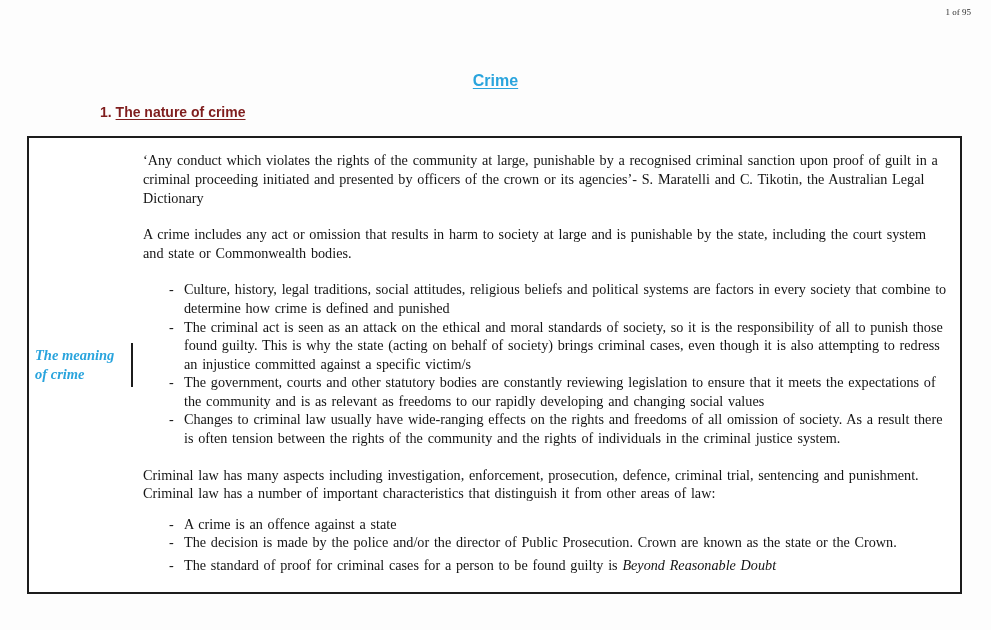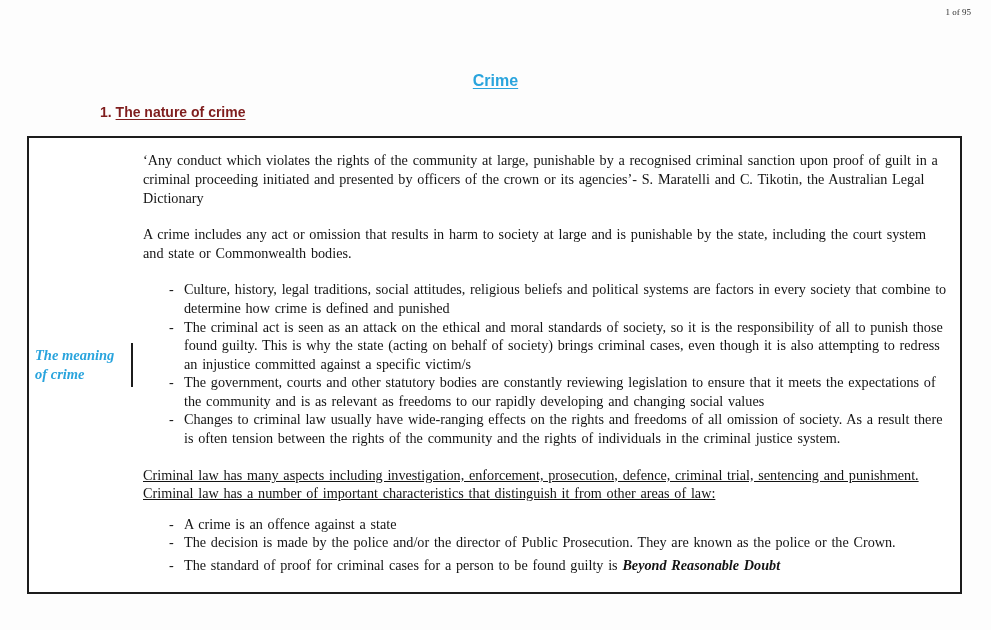--- a/index.html
+++ b/index.html
@@ -53,28 +53,28 @@
   .content-cell {
     flex: 1;
     padding: 4px 12px 8px 10px;
     box-sizing: border-box;
     font-size: 14.2px;
     line-height: 18.6px;
     word-spacing: 1.2px;
   }
   .para { margin: 0 0 18px 0; }
   .para:last-child { margin-bottom: 0; }
-  .no-gap { margin-bottom: 12px; text-decoration: underline; }
+  .no-gap { margin-bottom: 12px; }
   .bullets { margin: 0 0 18px 0; }
   .bullets.tail { margin-bottom: 0; }
   .bullet { display: flex; padding-left: 26px; }
   .bullet .marker { width: 15px; flex: none; }
   .bullet.spaced { margin-top: 4px; }
   .bullet-text { flex: 1; }
-  .emph { font-weight: bold; font-style: italic; margin-top: 23px; }
+  .emph { font-weight: normal; font-style: italic; margin-top: 23px; }
 </style>
 </head>
 <body>
 
 <div class="page-number">1 of 95</div>
 
 <div class="doc-title">Crime</div>
 
 <div class="section-heading">
   <span>1.</span>
@@ -110,21 +110,21 @@
 
     <p class="para no-gap">Criminal law has many aspects including investigation, enforcement, prosecution, defence, criminal trial, sentencing and punishment. Criminal law has a number of important characteristics that distinguish it from other areas of law:</p>
 
     <div class="bullets tail">
       <div class="bullet">
         <span class="marker">-</span>
         <span class="bullet-text">A crime is an offence against a state</span>
       </div>
       <div class="bullet">
         <span class="marker">-</span>
-        <span class="bullet-text">The decision is made by the police and/or the director of Public Prosecution. They are known as the police or the Crown.</span>
+        <span class="bullet-text">The decision is made by the police and/or the director of Public Prosecution. Crown are known as the state or the Crown.</span>
       </div>
       <div class="bullet spaced">
         <span class="marker">-</span>
         <span class="bullet-text"><span>The standard of proof for criminal cases for a person to be found guilty is </span><span class="emph">Beyond Reasonable Doubt</span></span>
       </div>
     </div>
 
   </div>
 </div>
 

